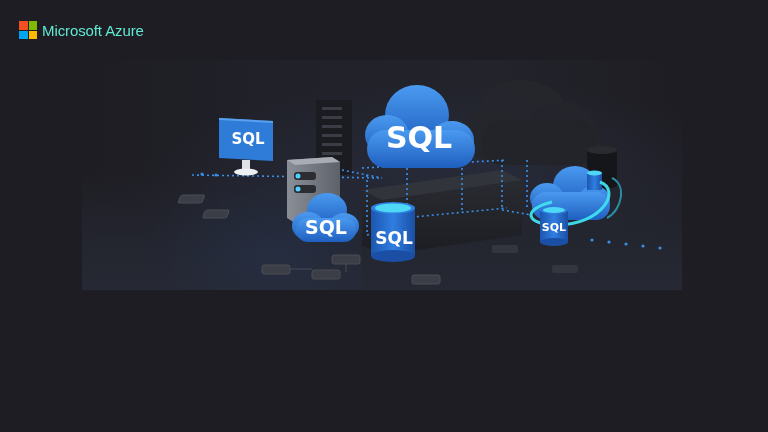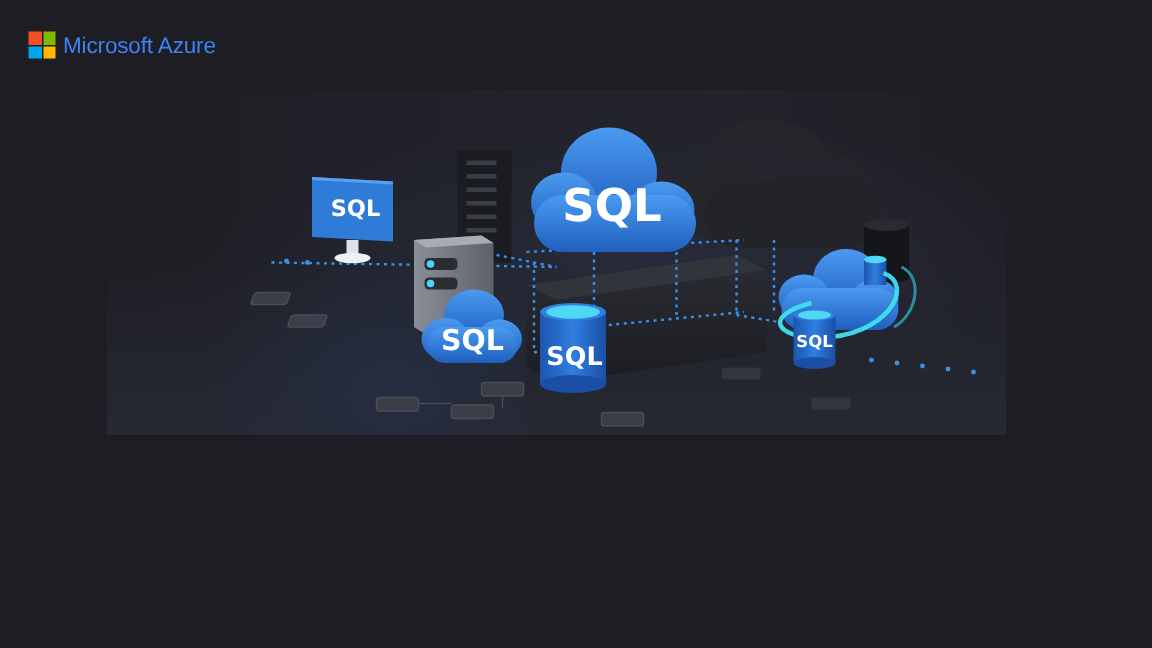--- a/index.html
+++ b/index.html
@@ -8,24 +8,24 @@
     background: #1e1d23;
     font-family: "Liberation Sans", sans-serif;
     position: relative;
   }
   .brand {
     position: absolute; left: 19px; top: 21px;
     display: flex; align-items: center; gap: 5px;
   }
   .ms-logo { width: 18px; height: 18px; display: grid; grid-template-columns: 1fr 1fr; gap: 1px; }
   .ms-logo span { display: block; }
-  .brand-text { color: #3b82f6; font-size: 15px; letter-spacing: -0.1px; }
+  .brand-text { color: #5eead4; font-size: 15px; letter-spacing: -0.1px; }
 
   .hero {
-    position: absolute; left: 71px; top: 60px; width: 600px; height: 230px;
+    position: absolute; left: 82px; top: 60px; width: 600px; height: 230px;
     overflow: hidden;
     background:
       radial-gradient(ellipse at 62% 55%, rgba(40,44,60,0.9) 0%, rgba(30,30,38,0) 60%),
       linear-gradient(90deg, #1e1d23 0%, #202129 30%, #22232b 70%, #1e1d23 100%);
   }
   .floor {
     position: absolute; left: 0; bottom: 0; width: 100%; height: 120px;
     background: linear-gradient(180deg, rgba(30,32,42,0) 0%, #23252f 60%, #262833 100%);
   }
   .floor-left-glow {

